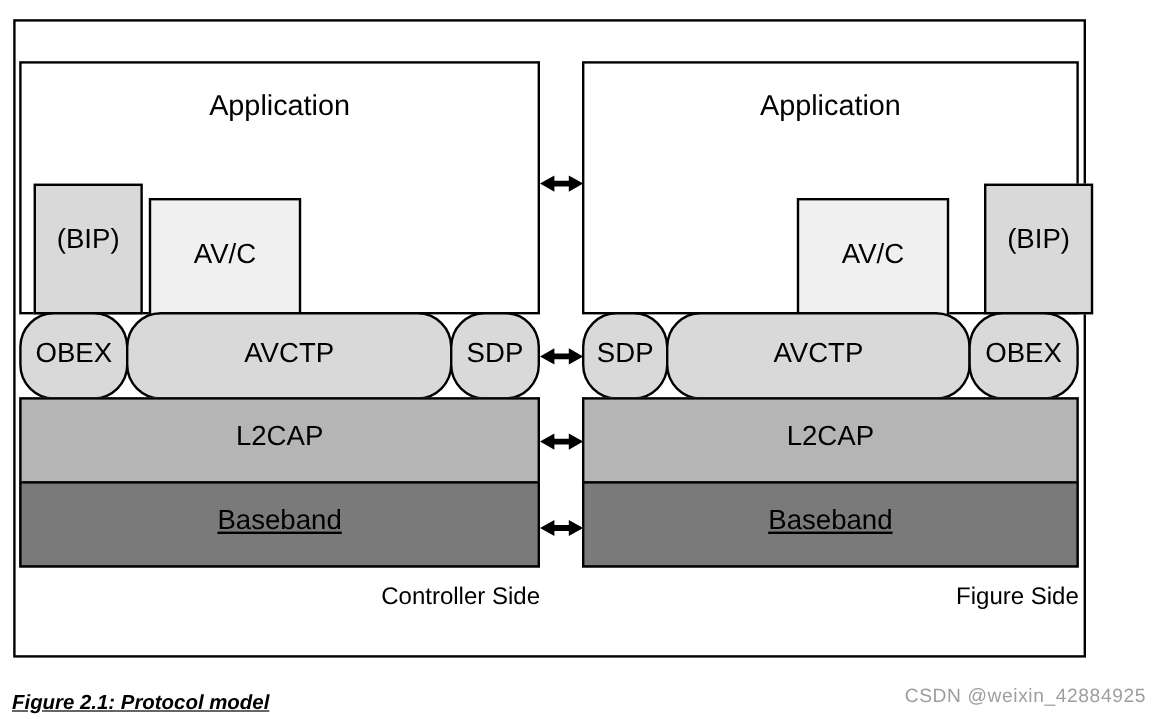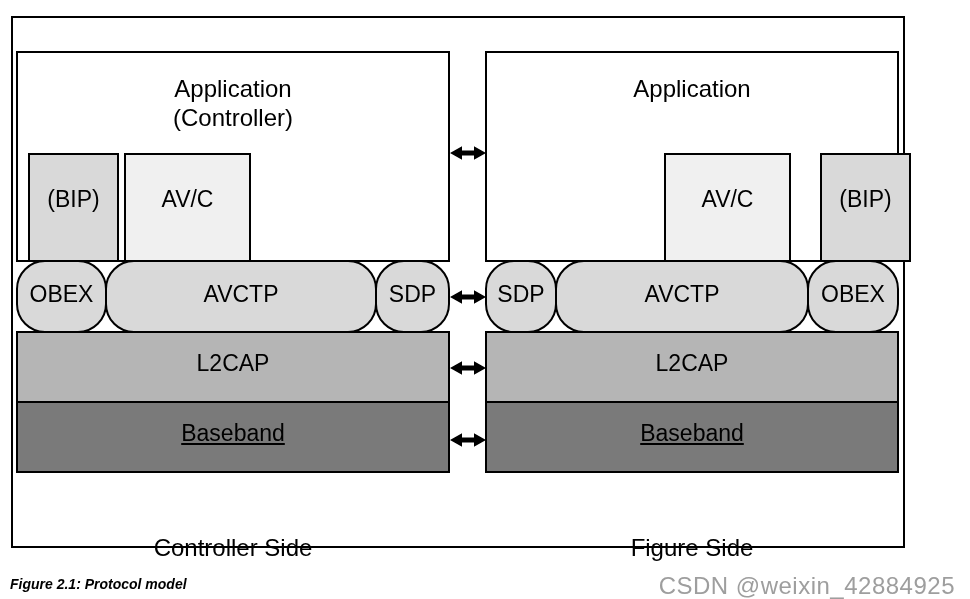--- a/index.html
+++ b/index.html
@@ -31,63 +31,62 @@
     background: #ffffff;
   }
   .app-box { background: #ffffff; display: block; }
   .app-title {
     padding-top: 21px;
     text-align: center;
     font-size: 24px;
     line-height: 29px;
   }
   .bip-box  { background: var(--box-gray, #d9d9d9); margin-left: 12px; }
-  .avc-box  { background: var(--box-light, #f0f0f0); }
+  .avc-box  { background: var(--box-light, #f0f0f0); margin-top: 12px; }
   .row-box  { background: var(--box-gray, #d9d9d9); border-radius: 29px; }
   .l2cap-box    { background: var(--l2cap-gray, #b5b5b5); }
   .baseband-box { background: var(--baseband-gray, #7a7a7a); text-decoration: underline; }
   .lbl-hi  { transform: translateY(-8px); }
   .lbl-mid { transform: translateY(-4px); }
   .lbl-row { transform: translateY(-2px); }
   .side-label {
-    text-align: center;
-    font-size: 24px;
-    margin-top: 48px;
+    text-align: right;
+    font-size: 20px;
   }
   .arrow {
     width: 36px; height: 14px;
     display: block;
     color: #000;
   }
   .caption {
     left: 10px; top: 576px;
-    font-size: 14px;
+    font-size: 17px;
     font-style: italic;
     font-weight: bold;
     white-space: nowrap;
+    text-decoration: underline;
   }
   .watermark {
     right: 15px; top: 572px;
-    font-size: 24px;
+    font-size: 16px;
     color: var(--watermark-gray, #9e9e9e);
     white-space: nowrap;
     letter-spacing: 0.5px;
   }
 </style>
 </head>
 <body>
 
 <div class="canvas">
 
   <div class="abs outer-frame"></div>
 
   <div class="abs box app-box" style="left:16px; top:51px; width:434px; height:211px;">
     <div class="app-title">
       <div>Application</div>
-      <div>(Controller)</div>
     </div>
   </div>
 
   <div class="abs box bip-box" style="left:16px; top:153px; width:91px; height:109px;">
     <span class="lbl-hi">(BIP)</span>
   </div>
 
   <div class="abs box avc-box" style="left:124px; top:153px; width:127px; height:109px;">
     <span class="lbl-hi">AV/C</span>
   </div>

